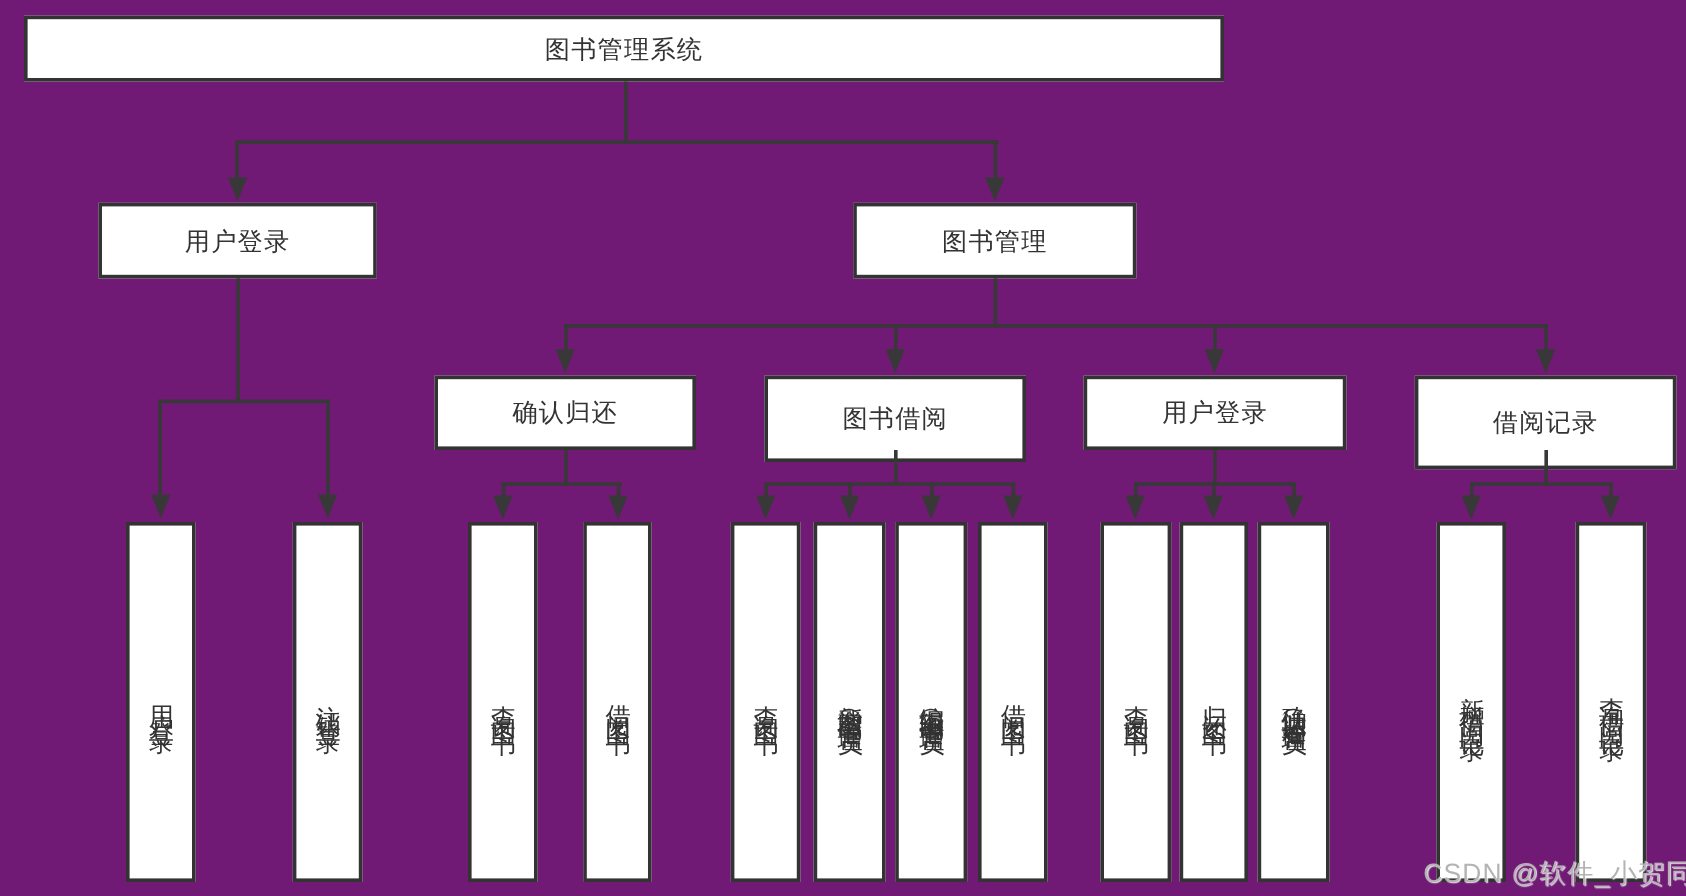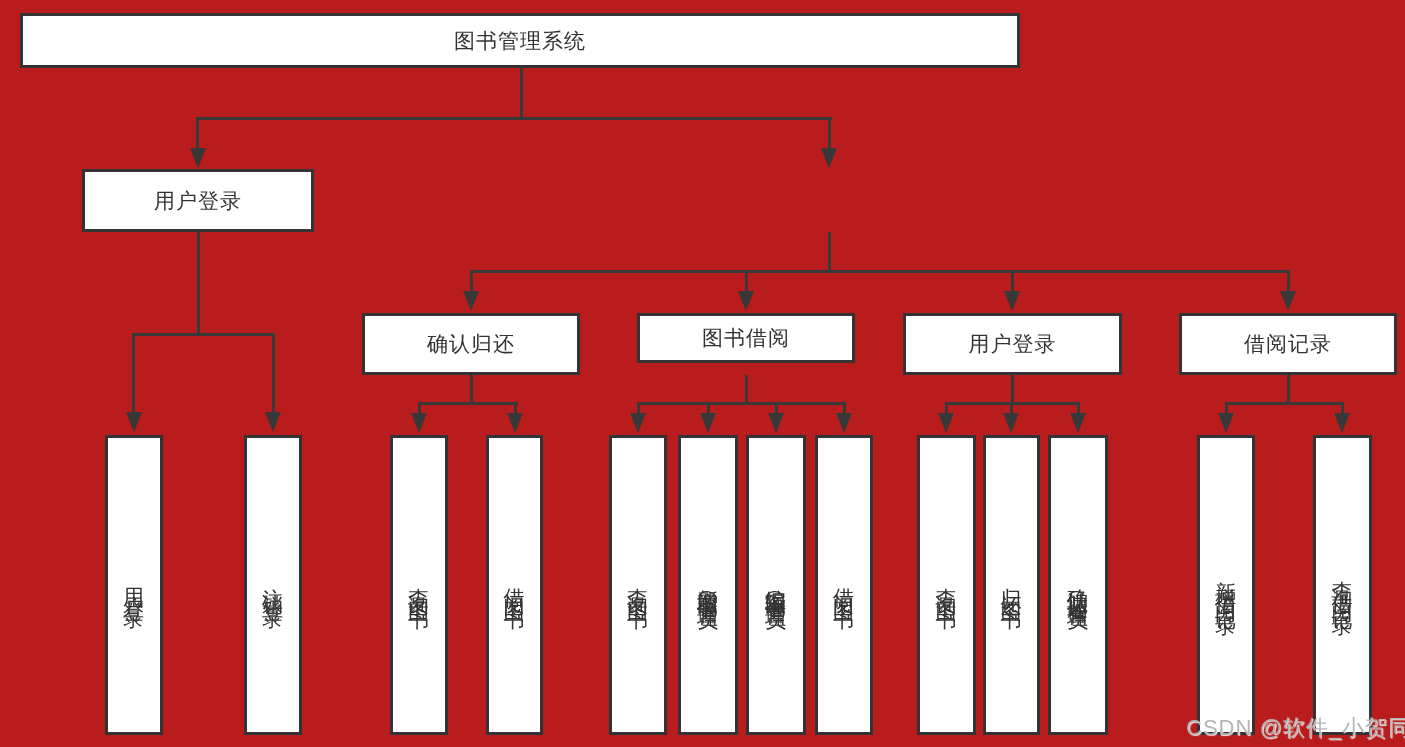--- a/index.html
+++ b/index.html
@@ -1,19 +1,19 @@
 <!DOCTYPE html>
 <html><head>
 <meta charset="utf-8">
 <style>
   html,body{margin:0;padding:0;background:#ffffff;}
   #canvas{
     position:relative;
     width:1405px;height:747px;
-    background:#b91c1c;
+    background:#701a75;
     font-family:"Liberation Sans","DejaVu Sans",sans-serif;
     overflow:hidden;
   }
   .hbox{
     position:absolute;
     border:3px solid #333333;
     background:#ffffff;
     display:flex;align-items:center;justify-content:center;
     box-sizing:border-box;
   }
@@ -67,20 +67,23 @@
   <div class="line-v" style="left:520px;top:68px;height:51px;"></div>
   <div class="line-h" style="left:197px;top:117px;width:635px;"></div>
   <div class="line-v" style="left:196px;top:117px;height:33px;"></div>
   <div class="arrow" style="left:190px;top:148px;"></div>
   <div class="line-v" style="left:828px;top:117px;height:33px;"></div>
   <div class="arrow" style="left:821px;top:148px;"></div>
 
   <div class="hbox" style="left:82px;top:169px;width:232px;height:63px;">
     <span class="lbl">用户登录</span>
   </div>
+  <div class="hbox" style="left:711px;top:169px;width:236px;height:63px;">
+    <span class="lbl">图书管理</span>
+  </div>
 
   <div class="line-v" style="left:197px;top:232px;height:103px;"></div>
   <div class="line-h" style="left:132px;top:333px;width:143px;"></div>
   <div class="line-v" style="left:132px;top:333px;height:81px;"></div>
   <div class="arrow" style="left:126px;top:412px;"></div>
   <div class="line-v" style="left:272px;top:333px;height:81px;"></div>
   <div class="arrow" style="left:265px;top:412px;"></div>
 
   <div class="line-v" style="left:828px;top:232px;height:41px;"></div>
   <div class="line-h" style="left:470px;top:270px;width:820px;"></div>
@@ -89,27 +92,27 @@
   <div class="line-v" style="left:745px;top:270px;height:23px;"></div>
   <div class="arrow" style="left:738px;top:291px;"></div>
   <div class="line-v" style="left:1011px;top:270px;height:23px;"></div>
   <div class="arrow" style="left:1004px;top:291px;"></div>
   <div class="line-v" style="left:1287px;top:270px;height:23px;"></div>
   <div class="arrow" style="left:1280px;top:291px;"></div>
 
   <div class="hbox" style="left:362px;top:313px;width:218px;height:62px;">
     <span class="lbl">确认归还</span>
   </div>
-  <div class="hbox" style="left:637px;top:313px;width:218px;height:50px;">
+  <div class="hbox" style="left:637px;top:313px;width:218px;height:72px;">
     <span class="lbl">图书借阅</span>
   </div>
   <div class="hbox" style="left:903px;top:313px;width:219px;height:62px;">
     <span class="lbl">用户登录</span>
   </div>
-  <div class="hbox" style="left:1179px;top:313px;width:218px;height:62px;">
+  <div class="hbox" style="left:1179px;top:313px;width:218px;height:78px;">
     <span class="lbl">借阅记录</span>
   </div>
 
   <div class="line-v" style="left:470px;top:375px;height:30px;"></div>
   <div class="line-h" style="left:418px;top:402px;width:100px;"></div>
   <div class="line-v" style="left:418px;top:402px;height:13px;"></div>
   <div class="arrow" style="left:411px;top:413px;"></div>
   <div class="line-v" style="left:514px;top:402px;height:13px;"></div>
   <div class="arrow" style="left:507px;top:413px;"></div>
 

